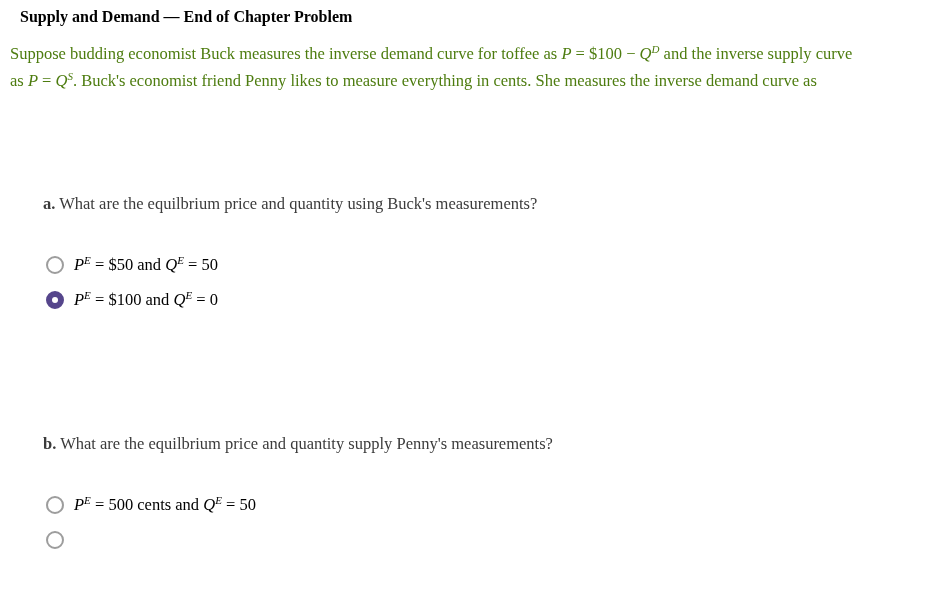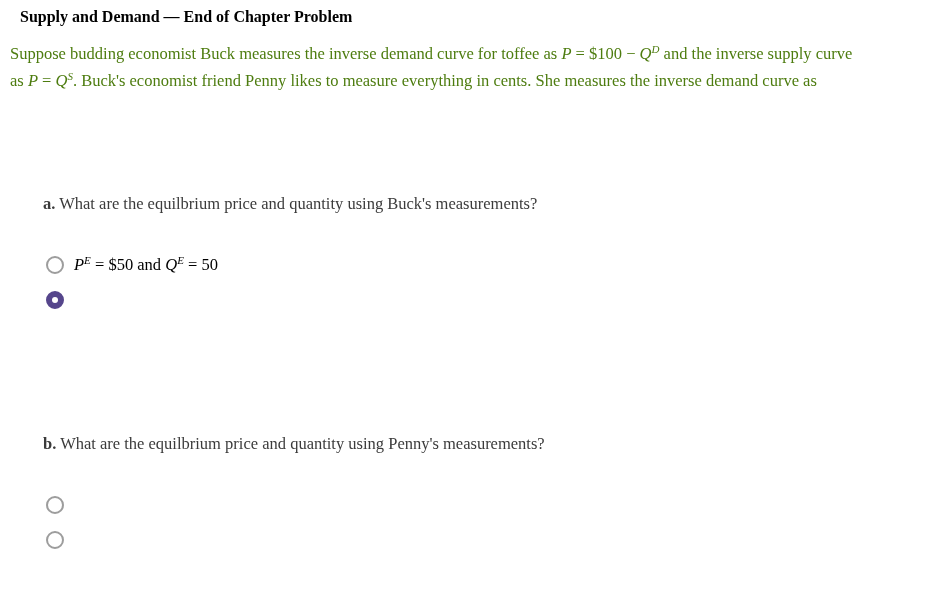--- a/index.html
+++ b/index.html
@@ -65,29 +65,31 @@
 
   <section class="q" id="qa">
     <p class="q-text"><b class="q-label">a.</b> <span>What are the equilbrium price and quantity using Buck's measurements?</span></p>
     <div class="options">
       <label class="option">
         <span class="radio"></span>
         <span class="option-label"><i class="mvar">P</i><sup><i class="mvar">E</i></sup> = $50 and <i class="mvar">Q</i><sup><i class="mvar">E</i></sup> = 50</span>
       </label>
       <label class="option">
         <span class="radio selected"></span>
+        <span class="option-label"><i class="mvar">P</i><sup><i class="mvar">E</i></sup> = $100 and <i class="mvar">Q</i><sup><i class="mvar">E</i></sup> = 0</span>
       </label>
     </div>
   </section>
 
   <section class="q" id="qb">
-    <p class="q-text"><b class="q-label">b.</b> <span>What are the equilbrium price and quantity using Penny's measurements?</span></p>
+    <p class="q-text"><b class="q-label">b.</b> <span>What are the equilbrium price and quantity supply Penny's measurements?</span></p>
     <div class="options">
       <label class="option">
         <span class="radio"></span>
+        <span class="option-label"><i class="mvar">P</i><sup><i class="mvar">E</i></sup> = 500 cents and <i class="mvar">Q</i><sup><i class="mvar">E</i></sup> = 50</span>
       </label>
       <label class="option">
         <span class="radio"></span>
       </label>
     </div>
   </section>
 
 </div>
 
 </body></html>

